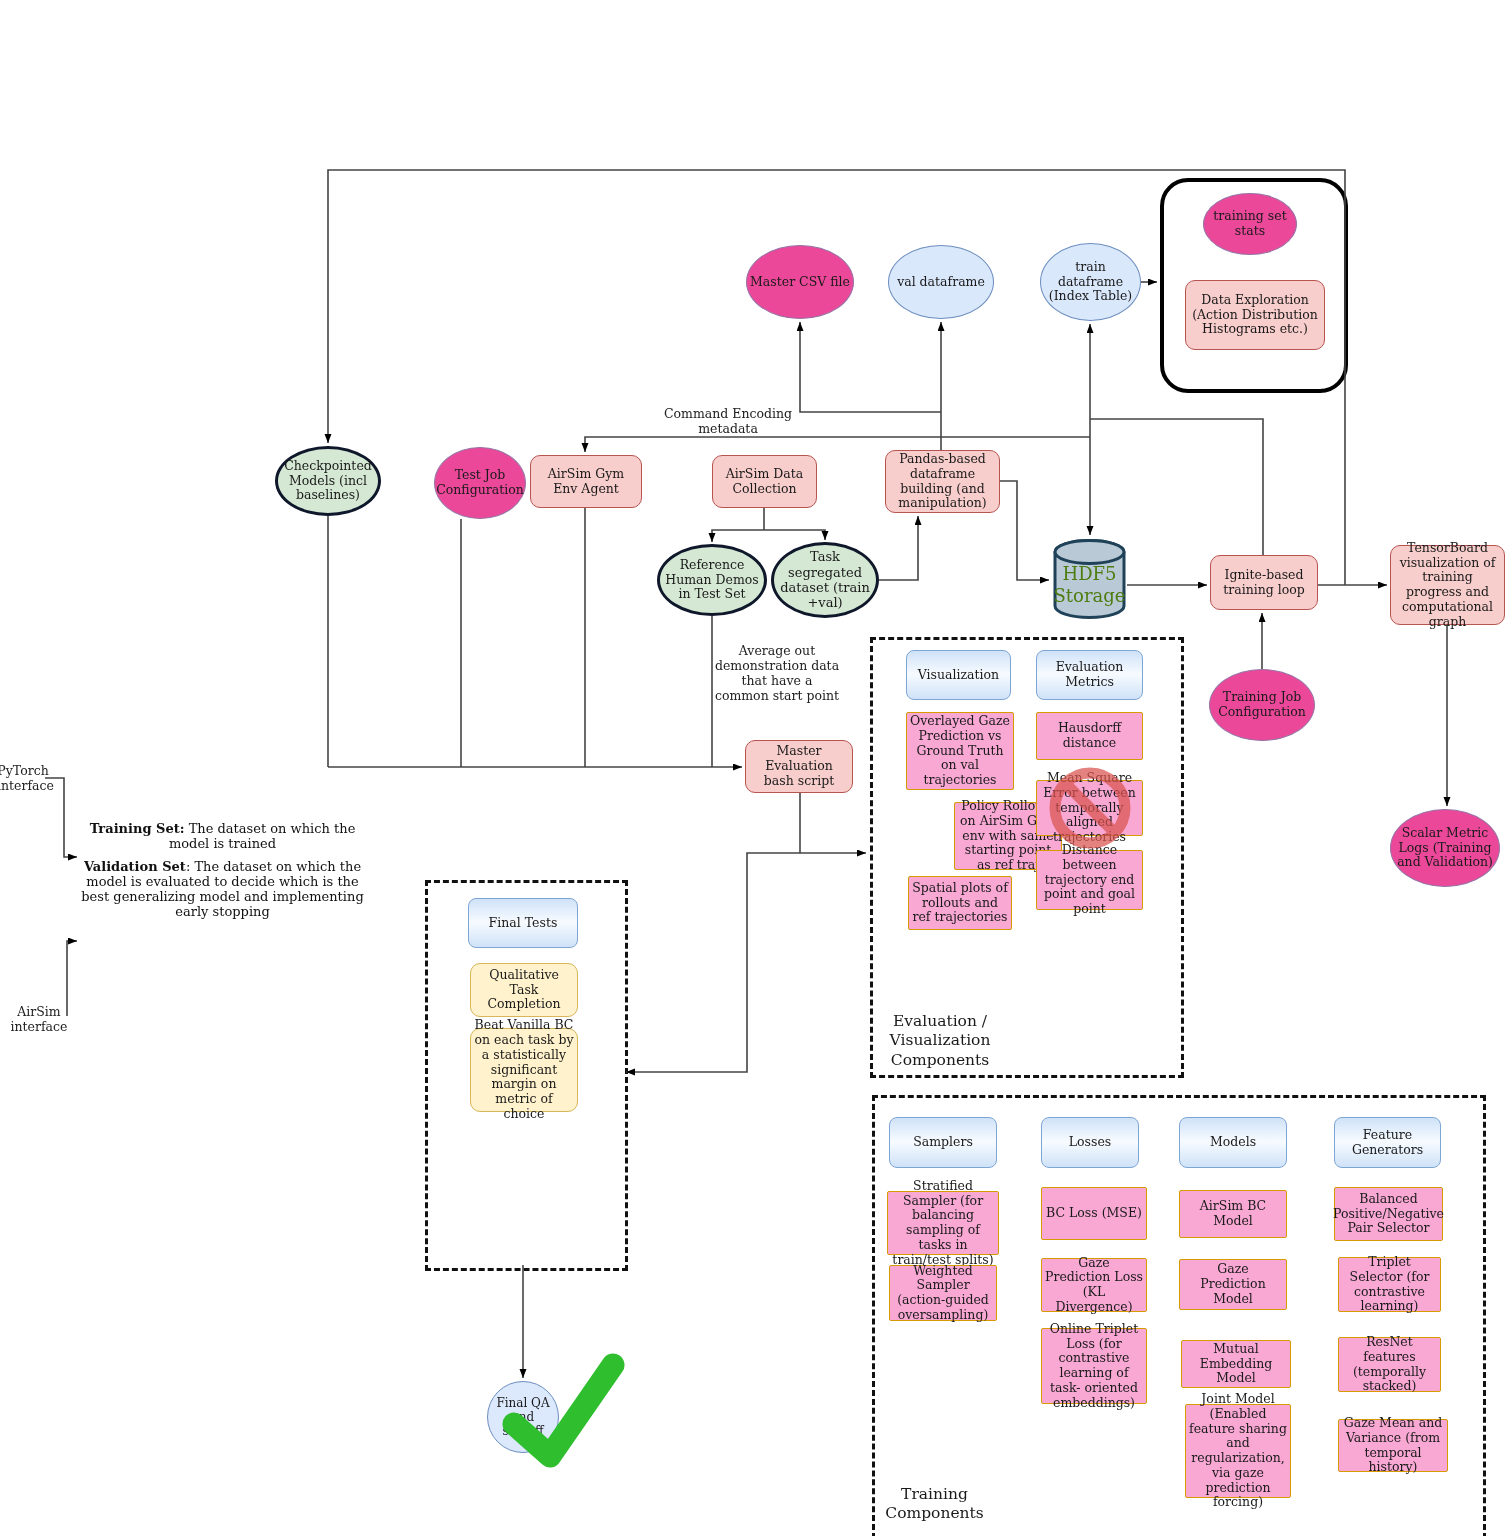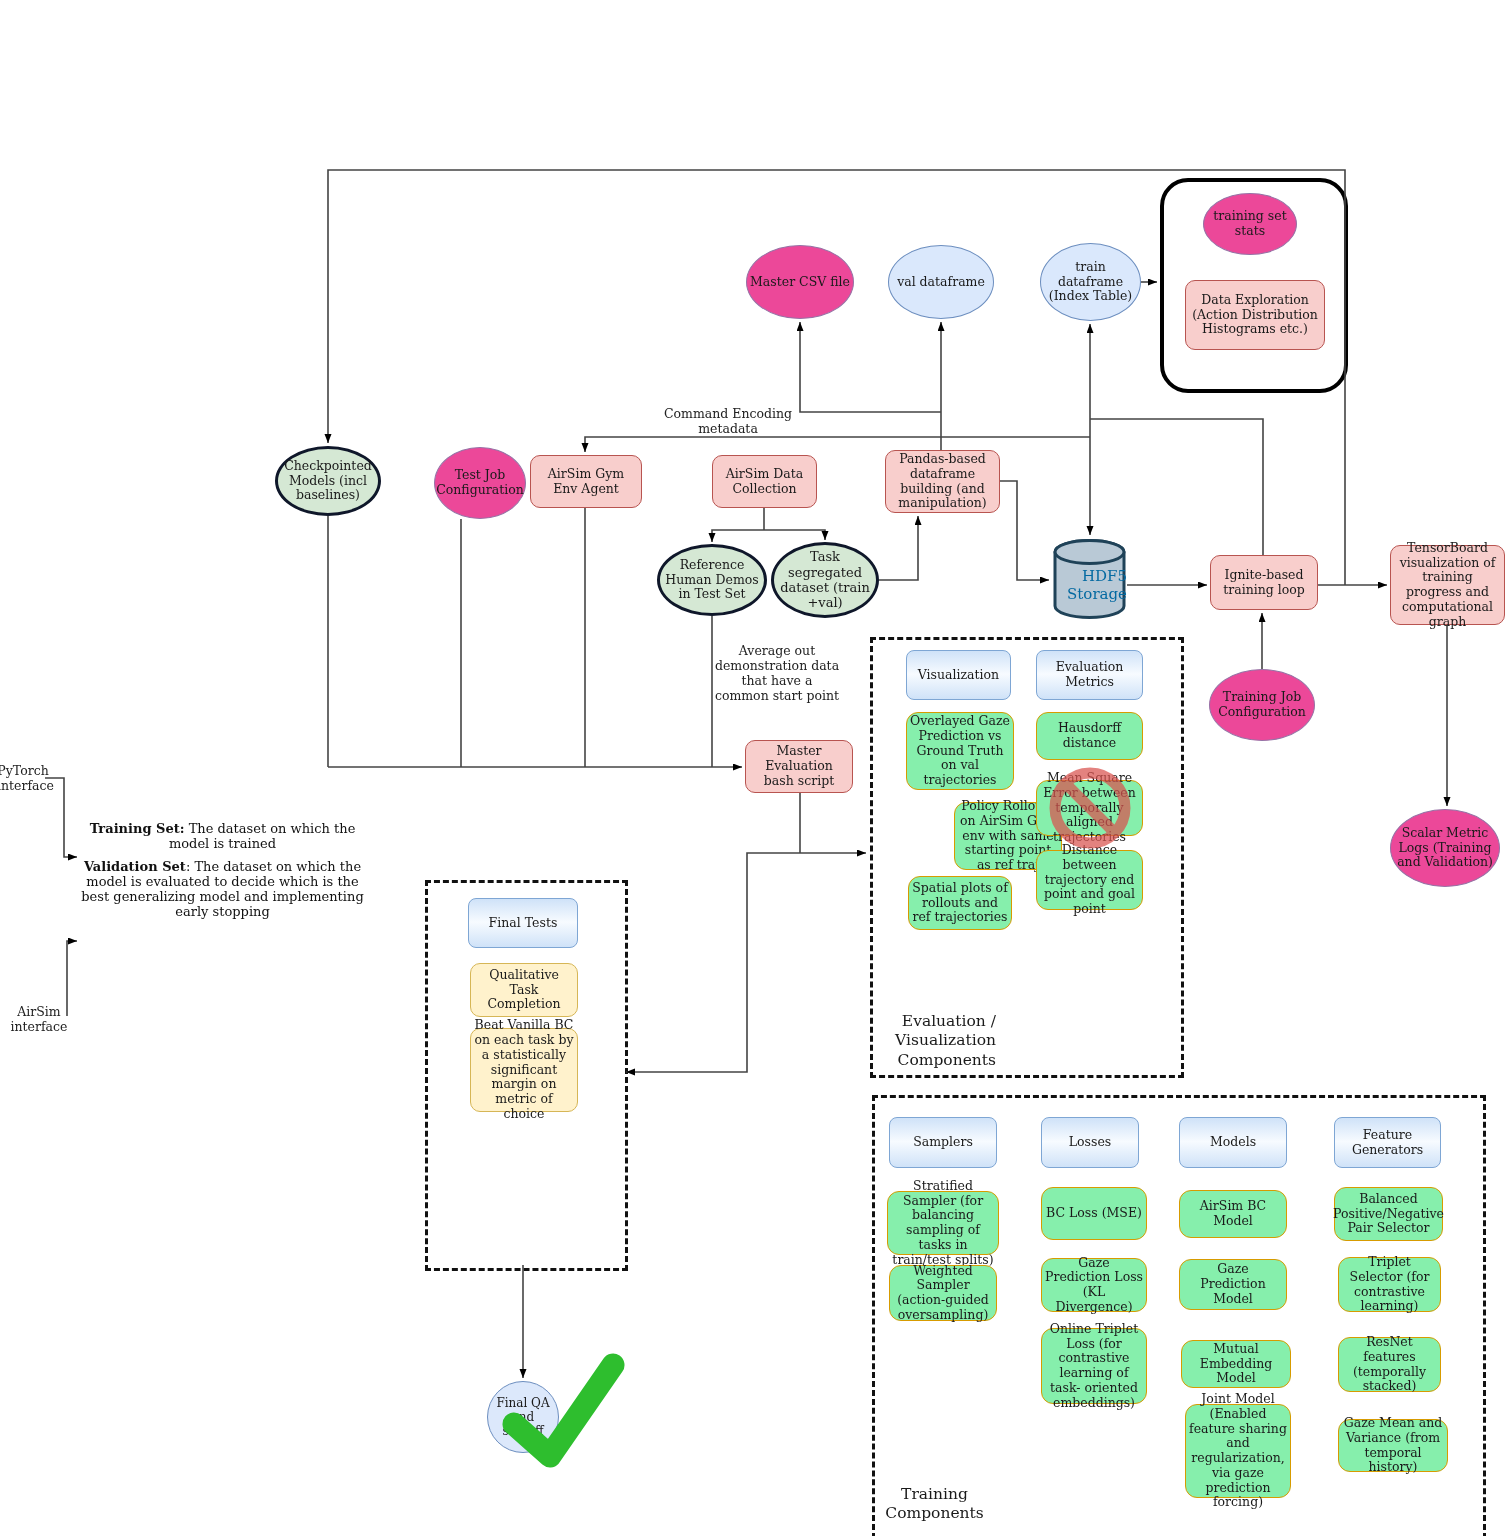--- a/index.html
+++ b/index.html
@@ -8,37 +8,37 @@
   .title{position:absolute;left:57px;top:24px;font-size:33px;font-weight:bold;
          color:#cc1414;letter-spacing:.5px;}
   .node{position:absolute;box-sizing:border-box;display:flex;align-items:center;
         justify-content:center;text-align:center;font-size:12.5px;line-height:1.18;
         color:#1a1a1a;padding:3px;z-index:5;}
   .ellipse{border-radius:50%;}
   .purple{background:#ec4899;border:1px solid #9673A6;}
   .green{background:#D5E8D4;border:3px solid #0f172a;}
   .blue{background:#DAE8FC;border:1px solid #6C8EBF;}
   .pink{background:#F8CECC;border:1px solid #B85450;border-radius:10px;}
-  .orange{background:#86efac;border:1px solid #D79B00;border-radius:12px;}
+  .orange{background:#f9a8d4;border:1px solid #D79B00;border-radius:2px;}
   .yellow{background:#FFF2CC;border:1px solid #D6B656;border-radius:10px;}
   .hdr{background:linear-gradient(to bottom,#cfe2f8 0%,#f7fbff 48%,#cfe2f8 100%);
        border:1px solid #7EA6D4;border-radius:8px;}
   .container-solid{position:absolute;border:4px solid #000;border-radius:28px;
        background:transparent;z-index:2;}
   .container-dashed{position:absolute;border:3px dashed #111;background:transparent;z-index:2;}
   .boxlabel{position:absolute;font-size:15.5px;color:#1a1a1a;text-align:center;
        line-height:1.25;z-index:5;}
   .ann{position:absolute;font-size:12.5px;color:#222;text-align:center;line-height:1.2;z-index:5;}
   .legend{position:absolute;left:80px;width:285px;font-size:13px;color:#111;
        text-align:center;line-height:1.15;z-index:5;}
   .legend b{font-weight:bold;}
   svg.edges{position:absolute;left:0;top:0;z-index:3;pointer-events:none;}
   svg.icon{position:absolute;z-index:8;pointer-events:none;}
-  .cyl-label{position:absolute;width:100%;top:22px;text-align:right;font-size:15px;
-       line-height:1.2;color:#0369a1;}
+  .cyl-label{position:absolute;width:100%;top:22px;text-align:center;font-size:18px;
+       line-height:1.2;color:#4d7c0f;}
 </style>
 </head>
 <body>
 
 <div id="canvas">
 
 
   <div class="container-solid" style="left:1160px;top:178px;width:180px;height:207px;"></div>
   <div class="container-dashed" style="left:870px;top:637px;width:308px;height:435px;"></div>
   <div class="container-dashed" style="left:425px;top:880px;width:197px;height:385px;"></div>
@@ -127,21 +127,21 @@
   <div class="node orange" style="left:906px;top:712px;width:108px;height:78px;">Overlayed Gaze Prediction vs Ground Truth on val trajectories</div>
   <div class="node orange" style="left:906px;top:802px;width:108px;height:68px;margin-left:48px;">Policy Rollouts on AirSim Gym env with same starting point as ref traj</div>
   <div class="node orange" style="left:908px;top:876px;width:104px;height:54px;">Spatial plots of rollouts and ref trajectories</div>
   <div class="node orange" style="left:1036px;top:712px;width:107px;height:48px;">Hausdorff distance</div>
   <div class="node orange" style="left:1036px;top:780px;width:107px;height:56px;">Mean Square Error between temporally aligned trajectories</div>
   <div class="node orange" style="left:1036px;top:850px;width:107px;height:60px;">Distance between trajectory end point and goal point</div>
   <svg class="icon" style="left:1048px;top:766px;opacity:.72;" width="84" height="84" viewBox="0 0 84 84">
     <circle cx="42" cy="42" r="35" fill="none" stroke="#D9534F" stroke-width="11"></circle>
     <line x1="17" y1="17" x2="67" y2="67" stroke="#D9534F" stroke-width="11"></line>
   </svg>
-  <div class="boxlabel" style="left:876px;top:1012px;width:112px;text-align:right;padding-left:8px;">Evaluation / Visualization Components</div>
+  <div class="boxlabel" style="left:876px;top:1012px;width:112px;text-align:center;padding-left:8px;">Evaluation / Visualization Components</div>
 
   <div class="node hdr" style="left:468px;top:898px;width:110px;height:50px;">Final Tests</div>
   <div class="node yellow" style="left:470px;top:963px;width:108px;height:54px;">Qualitative Task Completion</div>
   <div class="node yellow" style="left:470px;top:1028px;width:108px;height:84px;">Beat Vanilla BC on each task by a statistically significant margin on metric of choice</div>
 
   <div class="node ellipse blue" style="left:487px;top:1381px;width:72px;height:72px;background:#dce8fb;font-size:12px;">Final QA and signoff</div>
   <svg class="icon" style="left:500px;top:1352px;" width="125" height="120" viewBox="0 0 125 120">
     <path d="M14,72 L50,104 L113,13" fill="none" stroke="#2EBE2E" stroke-width="23" stroke-linecap="round" stroke-linejoin="round"></path>
   </svg>
 

